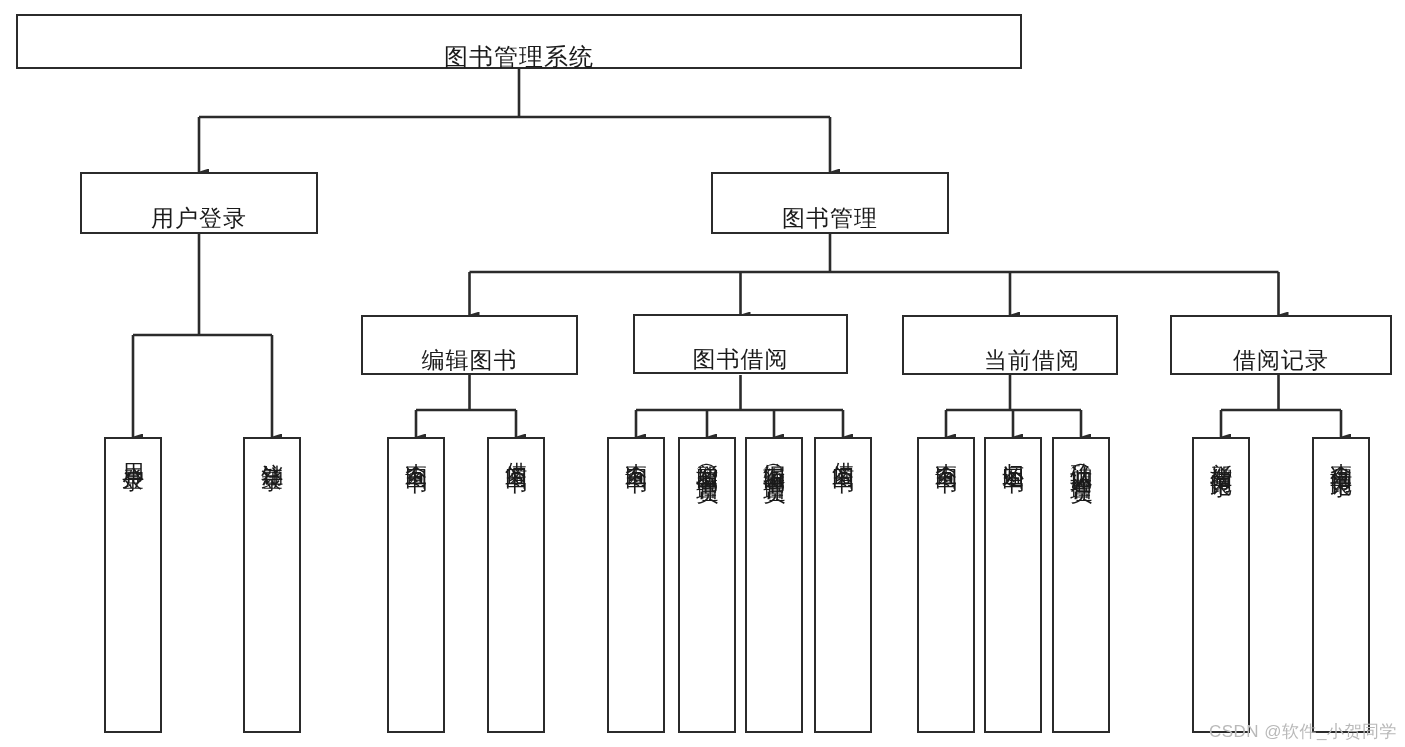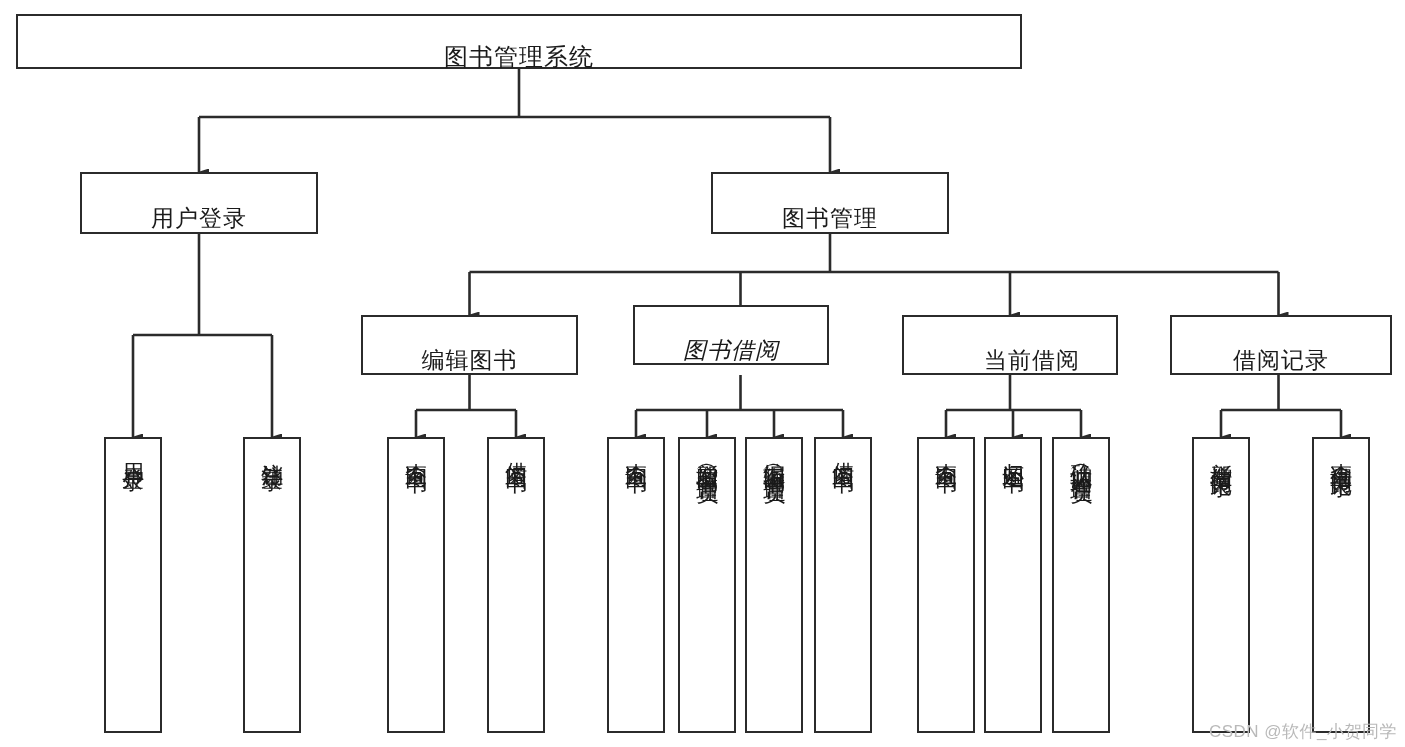--- a/index.html
+++ b/index.html
@@ -134,21 +134,21 @@
       </div>
       <div class="node horizontal" id="node-login" style="left: 80px; top: 172px; width: 238px; height: 62px;">
         <span class="node-label">用户登录</span>
       </div>
       <div class="node horizontal" id="node-bookmgmt" style="left: 711px; top: 172px; width: 238px; height: 62px;">
         <span class="node-label">图书管理</span>
       </div>
       <div class="node horizontal" id="node-newbook" style="left: 361px; top: 315px; width: 217px; height: 60px;">
         <span class="node-label">编辑图书</span>
       </div>
-      <div class="node horizontal" id="node-borrow" style="left: 633px; top: 305px; width: 196px; height: 60px; font-style: italic;">
+      <div class="node horizontal" id="node-borrow" style="left: 633px; top: 314px; width: 215px; height: 60px;">
         <span class="node-label">图书借阅</span>
       </div>
       <div class="node horizontal" id="node-current" style="left: 902px; top: 315px; width: 216px; height: 60px; padding-left: 44px;">
         <span class="node-label">当前借阅</span>
       </div>
       <div class="node horizontal" id="node-records" style="left: 1170px; top: 315px; width: 222px; height: 60px;">
         <span class="node-label">借阅记录</span>
       </div>
       <div class="node vertical" id="node-login-1" style="left: 104px; top: 437px; width: 58px; height: 296px;">
         <span class="node-label">用户登录</span>

